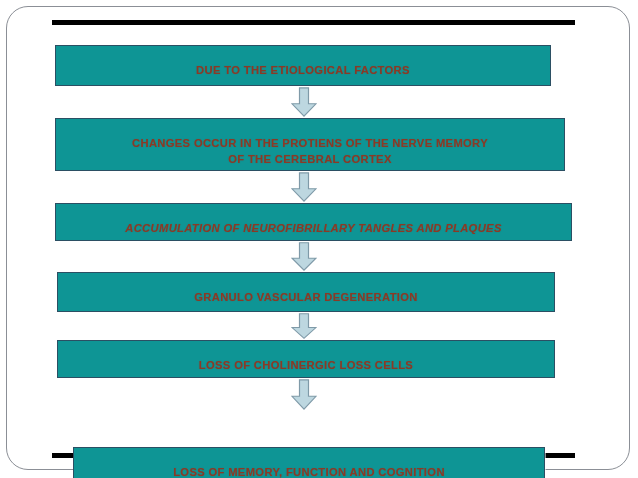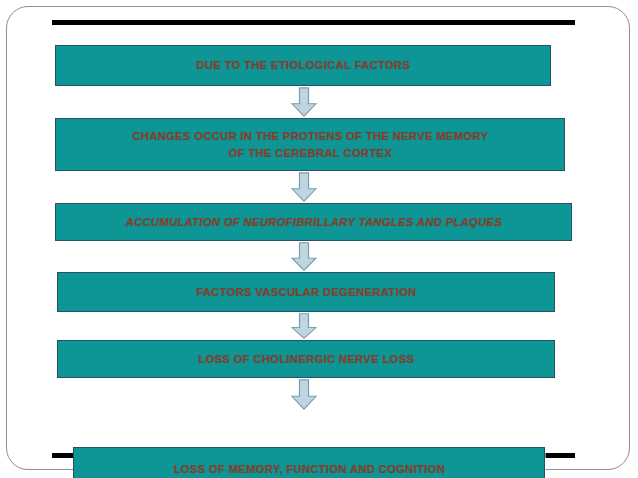--- a/index.html
+++ b/index.html
@@ -47,24 +47,24 @@
     width: 523px;
     height: 5px;
   }
   .node {
     position: absolute;
     box-sizing: border-box;
     background: #0e9595;
     border: 1px solid #2b4f63;
     box-shadow: 1px 1px 0 rgba(255,255,255,0.55);
     display: flex;
-    align-items: center;
+    align-items: flex-start;
     justify-content: center;
     text-align: center;
-    padding: 0 8px;
+    padding: 16px 8px;
   }
   .node-label {
     color: #8a3a26;
     font-weight: bold;
     font-size: 11.2px;
     letter-spacing: 0.35px;
     line-height: 1.45;
     text-shadow: 0 0 1px rgba(138,58,38,0.45);
     white-space: pre-line;
   }
@@ -123,31 +123,31 @@
     <span class="node-label">ACCUMULATION OF NEUROFIBRILLARY TANGLES AND PLAQUES</span>
   </div>
 
   <div class="arrow" id="arrow-2">
     <svg viewBox="0 0 26 34" preserveAspectRatio="none">
       <polygon points="8.5,1 17.5,1 17.5,19 25,19 13,33 1,19 8.5,19" fill="#bdd7e0" stroke="#7f9aa8" stroke-width="1.2"></polygon>
     </svg>
   </div>
 
   <div class="node" id="node-3">
-    <span class="node-label">FACTORS VASCULAR DEGENERATION</span>
+    <span class="node-label">GRANULO VASCULAR DEGENERATION</span>
   </div>
 
   <div class="arrow" id="arrow-3">
     <svg viewBox="0 0 26 34" preserveAspectRatio="none">
       <polygon points="8.5,1 17.5,1 17.5,19 25,19 13,33 1,19 8.5,19" fill="#bdd7e0" stroke="#7f9aa8" stroke-width="1.2"></polygon>
     </svg>
   </div>
 
   <div class="node" id="node-4">
-    <span class="node-label">LOSS OF CHOLINERGIC NERVE LOSS</span>
+    <span class="node-label">LOSS OF CHOLINERGIC LOSS CELLS</span>
   </div>
 
   <div class="arrow" id="arrow-4">
     <svg viewBox="0 0 26 34" preserveAspectRatio="none">
       <polygon points="8.5,1 17.5,1 17.5,19 25,19 13,33 1,19 8.5,19" fill="#bdd7e0" stroke="#7f9aa8" stroke-width="1.2"></polygon>
     </svg>
   </div>
 
   <div class="rule" id="rule-bottom"></div>
 

